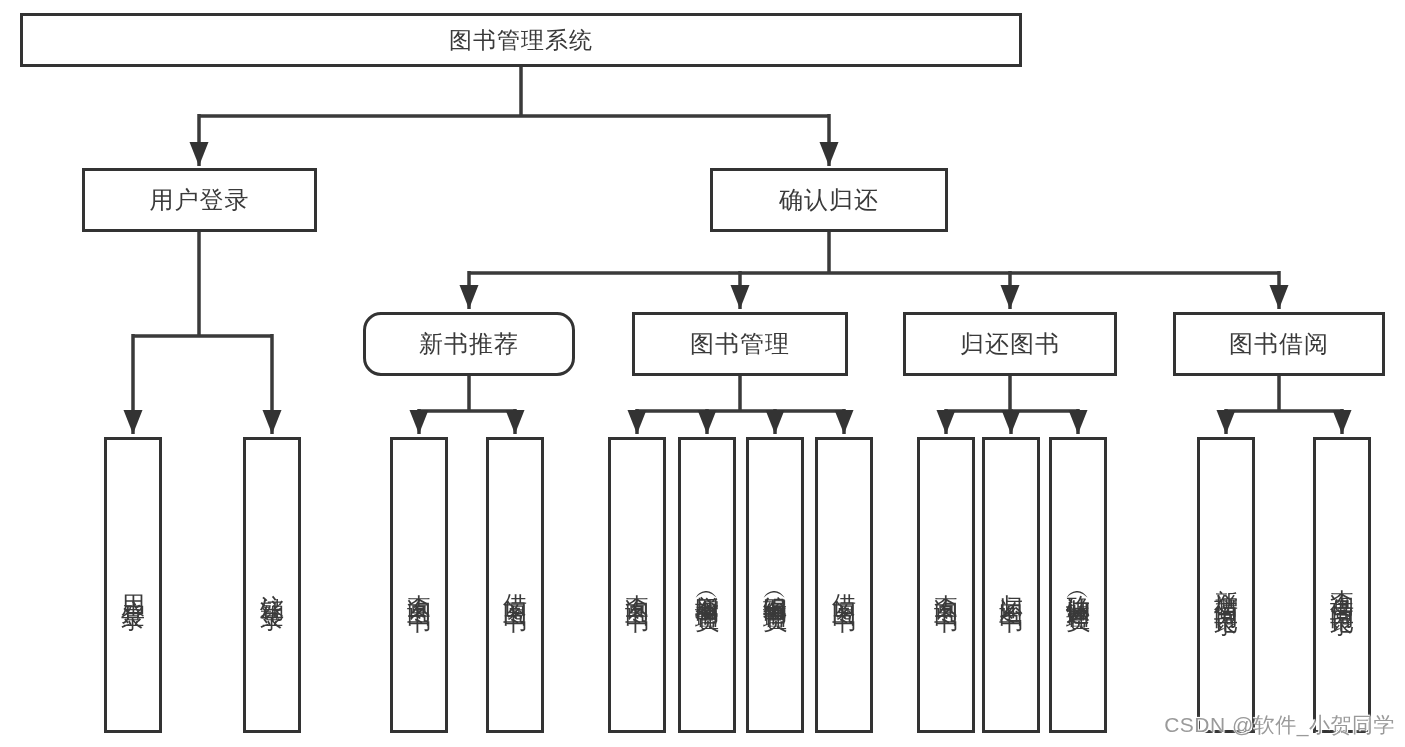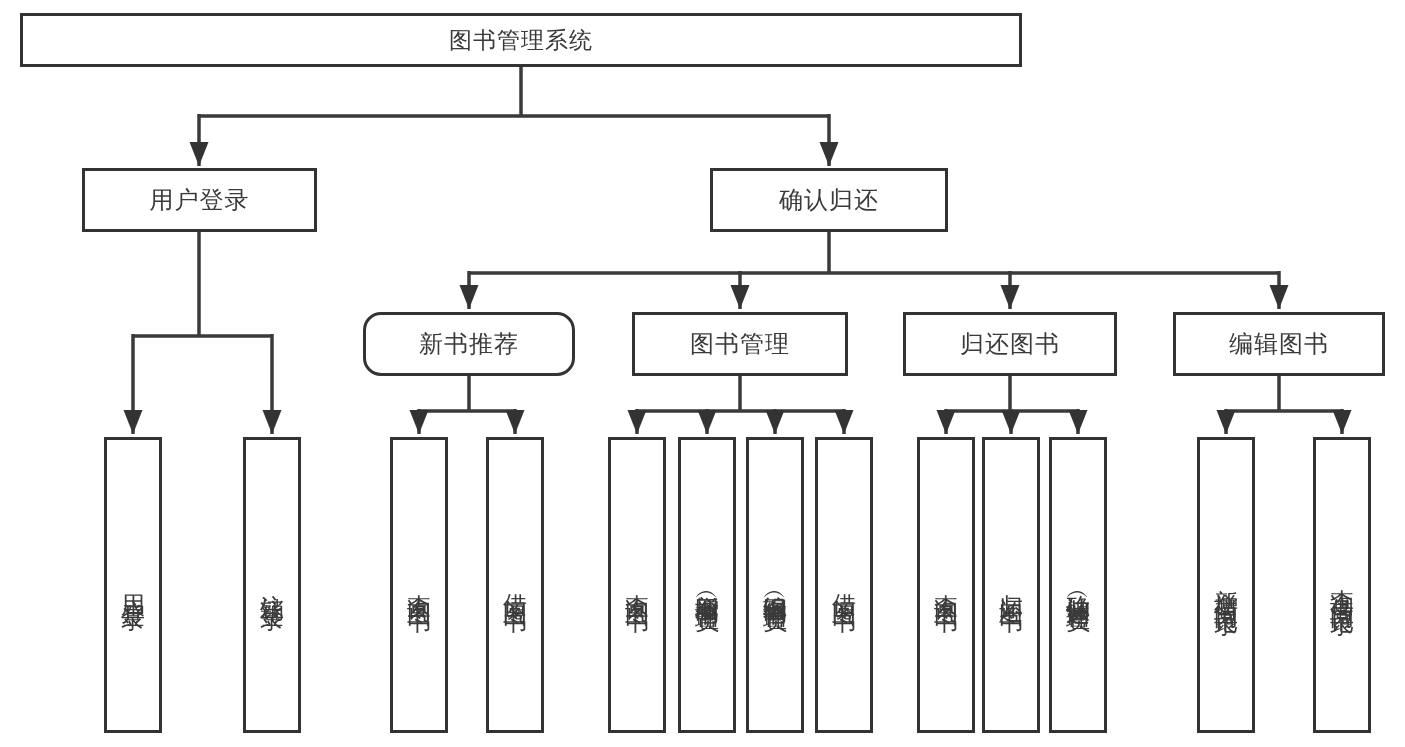--- a/index.html
+++ b/index.html
@@ -136,34 +136,35 @@
   </svg>
 
   <div class="node root h">图书管理系统</div>
 
   <div class="node l2a h">用户登录</div>
   <div class="node l2b h">确认归还</div>
 
   <div class="node l3a h">新书推荐</div>
   <div class="node l3b h">图书管理</div>
   <div class="node l3c h">归还图书</div>
-  <div class="node l3d h">编辑图书</div>
+  <div class="node l3d h">图书借阅</div>
 
   <div class="node leaf p1">用户登录</div>
   <div class="node leaf p2">注销登录</div>
 
   <div class="node leaf p3">查询图书</div>
   <div class="node leaf p4">借阅图书</div>
 
   <div class="node leaf p5">查询图书</div>
   <div class="node leaf p6 tight">新增图书（管理员）</div>
   <div class="node leaf p7 tight">编辑图书（管理员）</div>
   <div class="node leaf p8">借阅图书</div>
 
   <div class="node leaf p9">查询图书</div>
   <div class="node leaf p10">归还图书</div>
   <div class="node leaf p11 tight">确认归还（管理员）</div>
 
   <div class="node leaf p12">新增借阅记录</div>
   <div class="node leaf p13">查询借阅记录</div>
 
+  <div id="watermark">CSDN @软件_小贺同学</div>
 
 </div>
 
 </body></html>

